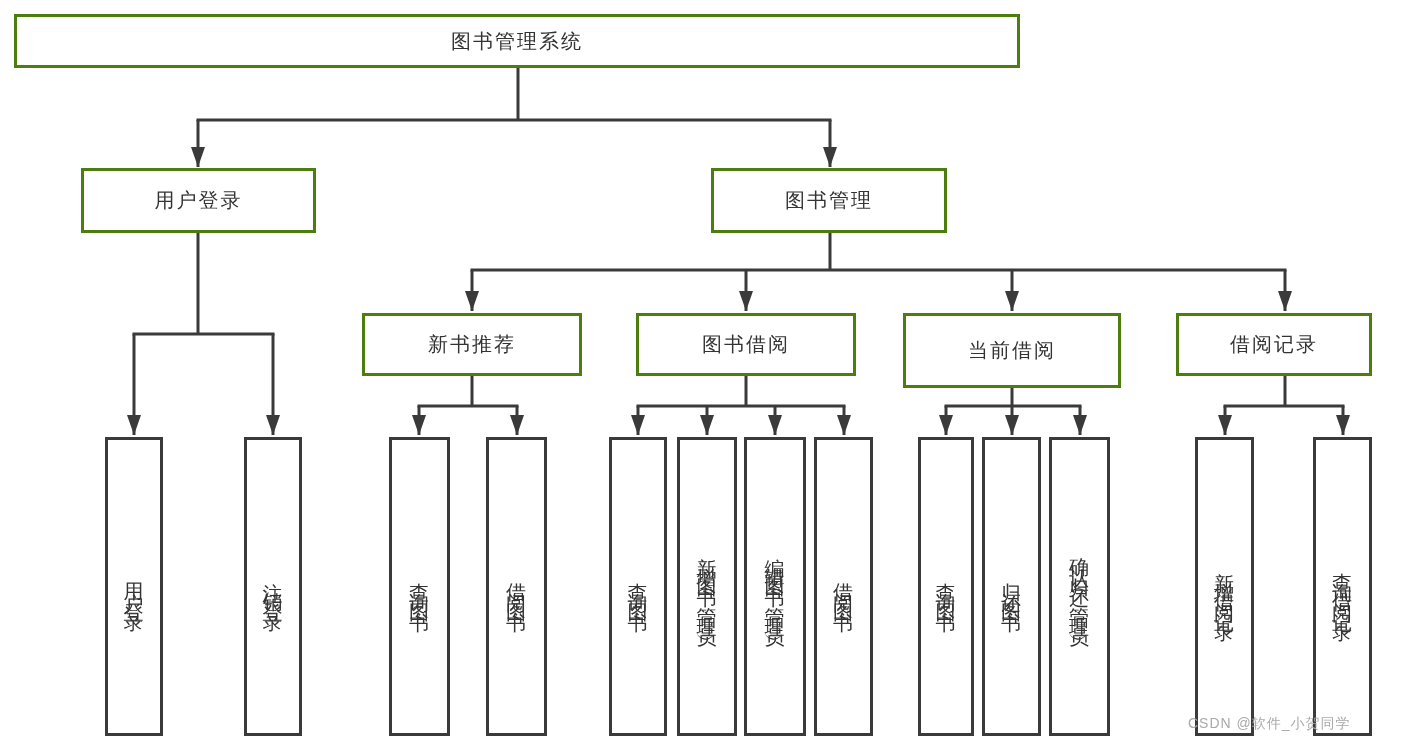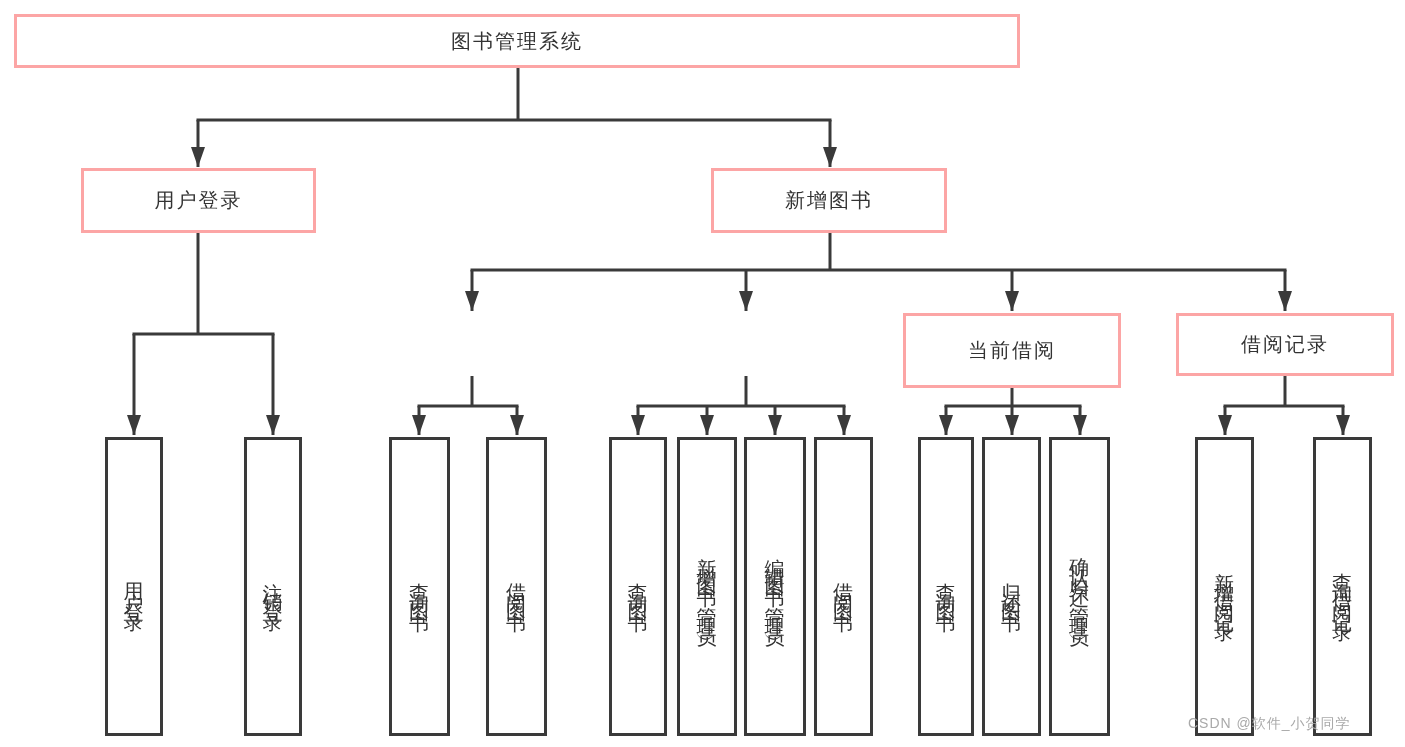--- a/index.html
+++ b/index.html
@@ -6,21 +6,21 @@
   #canvas{
     position:relative;
     width:1405px;height:747px;
     background:#ffffff;
     font-family:"Liberation Sans",sans-serif;
     overflow:hidden;
   }
   #wires{position:absolute;left:0;top:0;width:1405px;height:747px;}
   .hnode{
     position:absolute;box-sizing:border-box;
-    border:3px solid #fca5a5;background:#ffffff;
+    border:3px solid #4d7c0f;background:#ffffff;
     display:flex;align-items:center;justify-content:center;
     font-size:20px;letter-spacing:2px;color:#333333;
     white-space:nowrap;
   }
   .vnode{
     position:absolute;box-sizing:border-box;top:437px;height:299px;
     border:3px solid #3a3a3a;background:#ffffff;
     display:flex;align-items:center;justify-content:center;
   }
   .vtext{
@@ -85,24 +85,26 @@
       <path d="M1285,376 V406"></path>
       <path d="M1223.5,406 H1344.5"></path>
       <path d="M1225,406 V435" marker-end="url(#arrow)"></path>
       <path d="M1343,406 V435" marker-end="url(#arrow)"></path>
     </g>
   </svg>
 
   <div class="hnode" style="left:14px;top:14px;width:1006px;height:54px">图书管理系统</div>
 
   <div class="hnode" style="left:81px;top:168px;width:235px;height:65px">用户登录</div>
-  <div class="hnode" style="left:711px;top:168px;width:236px;height:65px">新增图书</div>
+  <div class="hnode" style="left:711px;top:168px;width:236px;height:65px">图书管理</div>
 
+  <div class="hnode" style="left:362px;top:313px;width:220px;height:63px">新书推荐</div>
+  <div class="hnode" style="left:636px;top:313px;width:220px;height:63px">图书借阅</div>
   <div class="hnode" style="left:903px;top:313px;width:218px;height:75px">当前借阅</div>
-  <div class="hnode" style="left:1176px;top:313px;width:218px;height:63px">借阅记录</div>
+  <div class="hnode" style="left:1176px;top:313px;width:196px;height:63px">借阅记录</div>
 
   <div class="vnode" style="left:105px;width:58px">
     <span class="vtext">用户登录</span>
   </div>
   <div class="vnode" style="left:244px;width:58px">
     <span class="vtext">注销登录</span>
   </div>
 
   <div class="vnode" style="left:389px;width:61px">
     <span class="vtext">查询图书</span>

